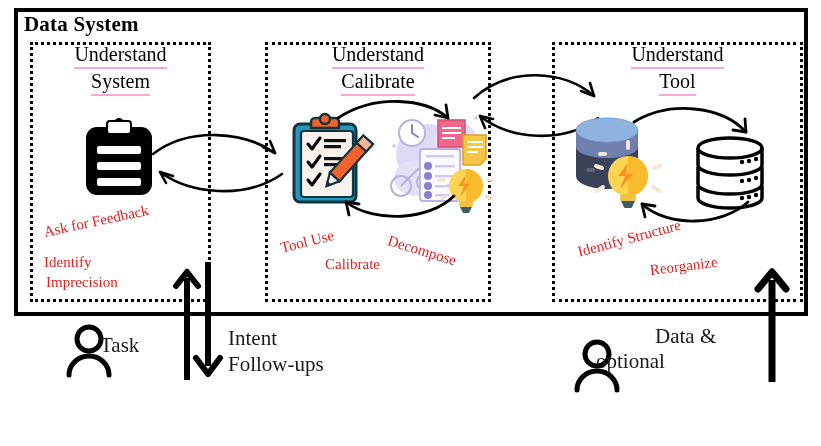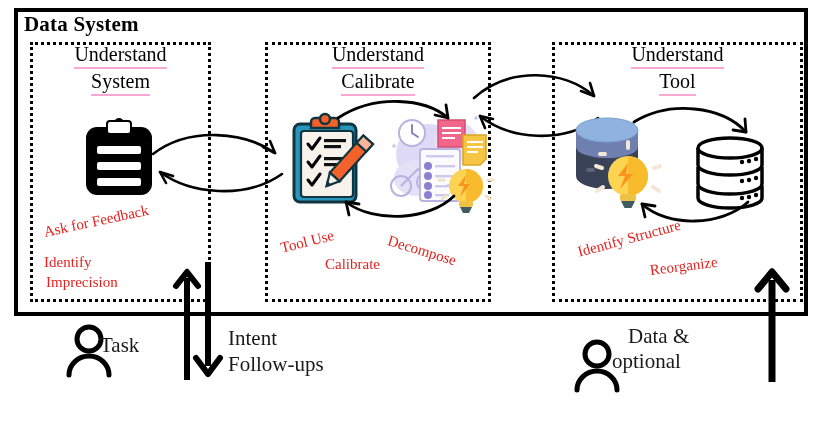--- a/index.html
+++ b/index.html
@@ -250,16 +250,16 @@
   </svg>
   <div class="actor-label" style="left:100px;top:333px;">Task</div>
 
   <div class="actor-label" style="left:228px;top:326px;">Intent</div>
   <div class="actor-label" style="left:228px;top:352px;">Follow-ups</div>
 
   <svg style="position:absolute;left:574px;top:340px;" width="46" height="52" viewBox="0 0 46 52">
     <circle cx="23" cy="14" r="12" class="nofill" stroke="#000" stroke-width="5"></circle>
     <path d="M3 50 a20 19 0 0 1 40 0" class="nofill" stroke="#000" stroke-width="5" stroke-linecap="round"></path>
   </svg>
-  <div class="actor-label" style="left:628px;top:324px;">Data &amp;</div>
-  <div class="actor-label" style="left:612px;top:349px;">optional</div>
+  <div class="actor-label" style="left:655px;top:324px;">Data &amp;</div>
+  <div class="actor-label" style="left:596px;top:349px;">optional</div>
 
 </div>
 
 </body></html>

